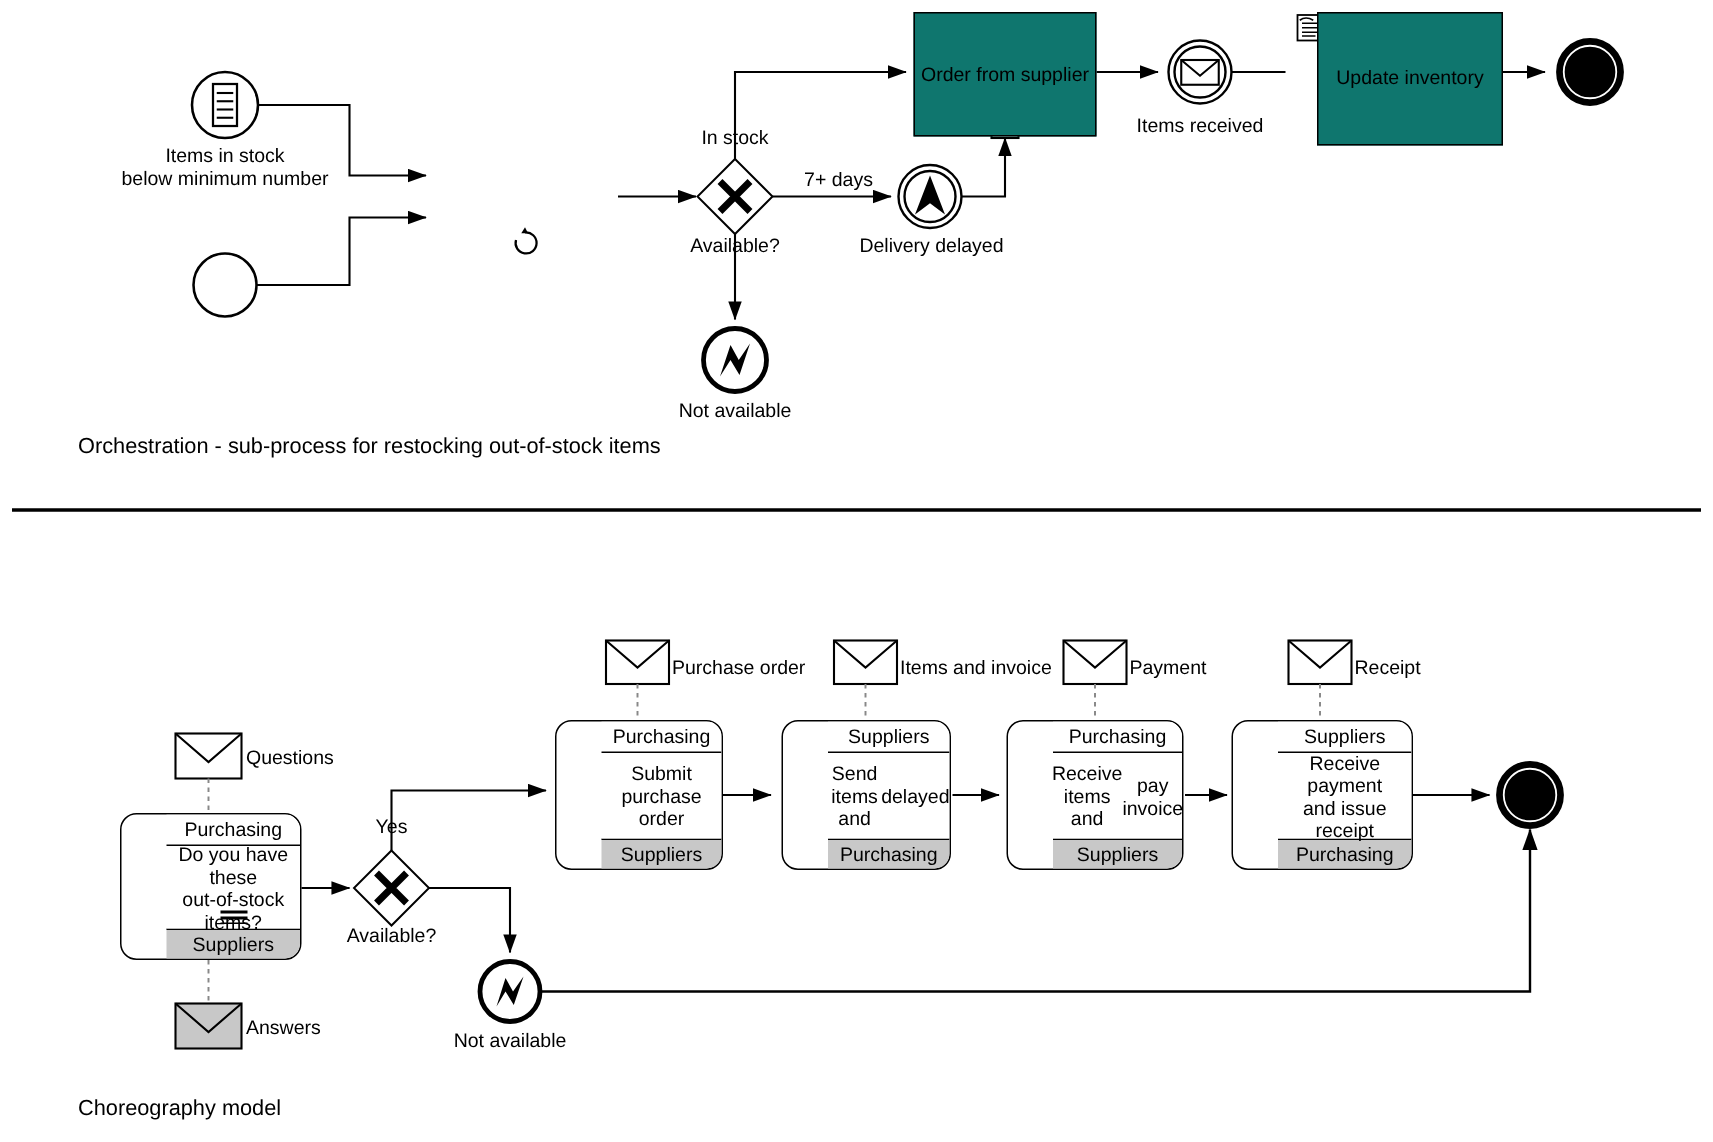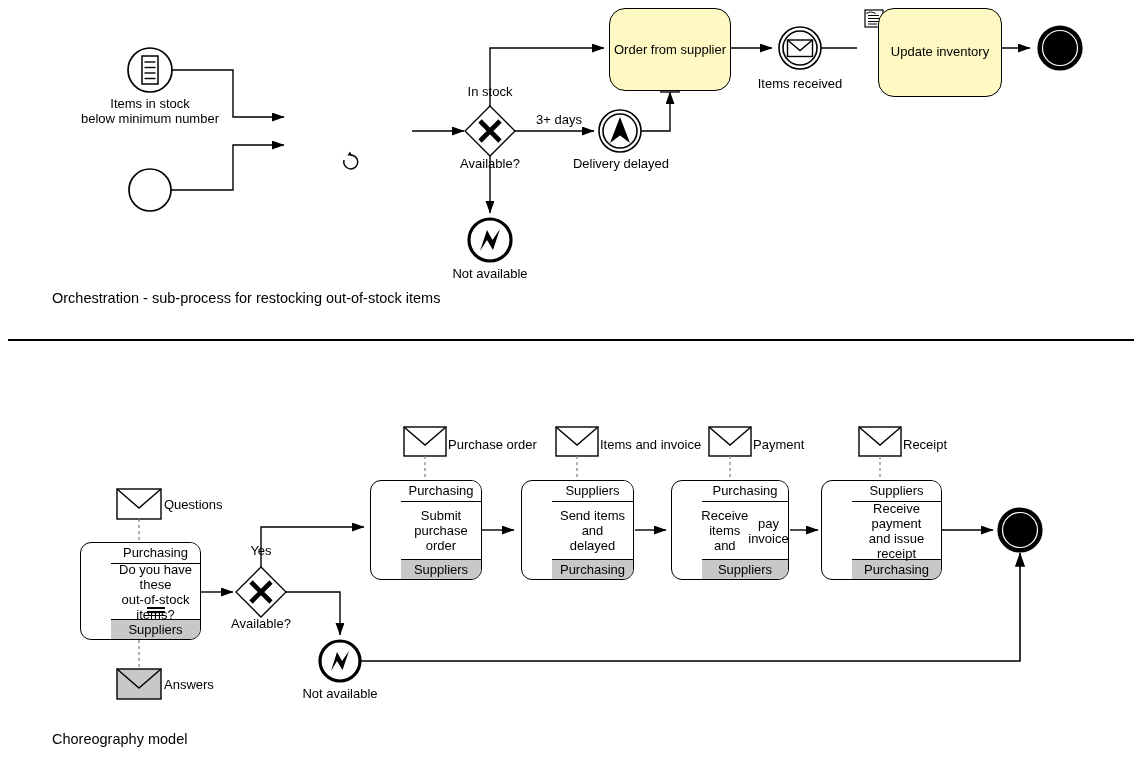--- a/index.html
+++ b/index.html
@@ -37,22 +37,22 @@
     position: absolute;
     font-family: "Liberation Sans", sans-serif;
     font-size: 14.5px;
     color: #000000;
     white-space: nowrap;
   }
   .taskbox {
     position: absolute;
     box-sizing: border-box;
     border: 1.6px solid #000;
-    border-radius: 16px;
-    background: #fef9c3;
+    border-radius: 0;
+    background: #0f766e;
   }
   .tasklabel {
     position: absolute;
     left: 0; right: 0;
     text-align: center;
     font-size: 13px;
     line-height: 15px;
     color: #000;
   }
   .choreo {
@@ -278,21 +278,21 @@
     <div class="tasklabel" style="top:35px;">Update inventory</div>
   </div>
 
   <div class="lbl ctr" style="left:70px; top:96px; width:160px;">Items in stock</div>
   <div class="lbl ctr" style="left:70px; top:111px; width:160px;">below minimum number</div>
 
   <div class="lbl ctr" style="left:440px; top:84px; width:100px;">In stock</div>
 
   <div class="lbl ctr" style="left:440px; top:156px; width:100px;">Available?</div>
 
-  <div class="lbl ctr" style="left:523px; top:112px; width:72px;">3+ days</div>
+  <div class="lbl ctr" style="left:523px; top:112px; width:72px;">7+ days</div>
 
   <div class="lbl ctr" style="left:556px; top:156px; width:130px;">Delivery delayed</div>
 
   <div class="lbl ctr" style="left:740px; top:76px; width:120px;">Items received</div>
 
   <div class="lbl ctr" style="left:430px; top:266px; width:120px;">Not available</div>
 
   <div class="caption" style="left:52px; top:290px;">Orchestration - sub-process for restocking out-of-stock items</div>
 
   <div class="choreo" style="left:80px; top:542px; width:121px; height:98px;">
@@ -313,21 +313,21 @@
     <div class="band top">Purchasing</div>
     <div class="body" style="height:57px; flex-direction:column;">
       <div>Submit purchase</div>
       <div>order</div>
     </div>
     <div class="band bottom">Suppliers</div>
   </div>
 
   <div class="choreo" style="left:521px; top:480px; width:113px; height:100px;">
     <div class="band top">Suppliers</div>
-    <div class="body" style="height:57px; flex-direction:column;">
+    <div class="body" style="height:57px; flex-direction:row;">
       <div>Send items and</div>
       <div>delayed</div>
     </div>
     <div class="band bottom">Purchasing</div>
   </div>
 
   <div class="choreo" style="left:671px; top:480px; width:118px; height:100px;">
     <div class="band top">Purchasing</div>
     <div class="body" style="height:57px; flex-direction:row;">
       <div>Receive items and</div>

